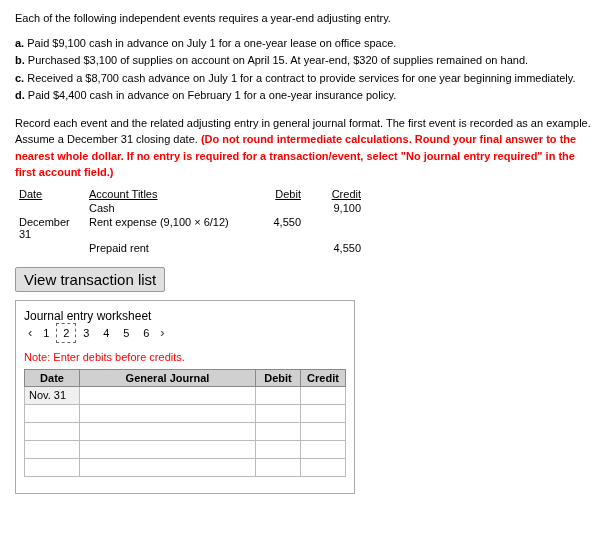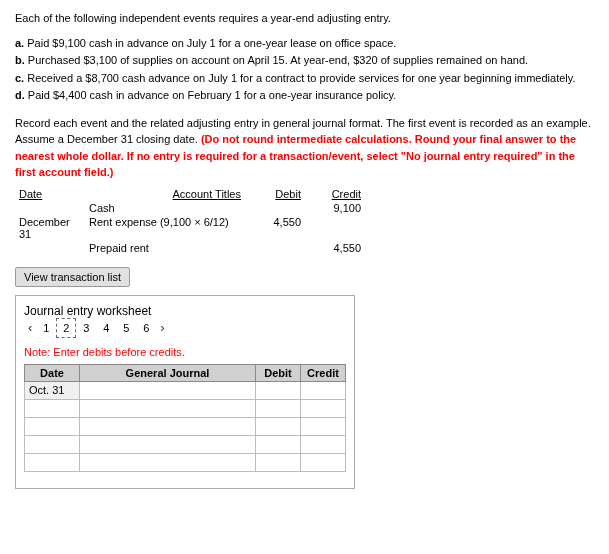--- a/index.html
+++ b/index.html
@@ -16,30 +16,30 @@
     .events-list { margin-bottom: 8px; }
     .events-list p { line-height: 1.6; }
     .required-section { margin-top: 10px; margin-bottom: 6px; }
     .required-section strong { }
     .instructions { line-height: 1.5; margin-bottom: 4px; }
     .highlight-red { color: red; font-weight: bold; }
     .journal-example { margin-top: 6px; margin-bottom: 4px; }
     .journal-example table { border-collapse: collapse; font-size: 11px; }
     .journal-example td { padding: 1px 4px; vertical-align: top; }
     .col-date { width: 70px; }
-    .col-account { width: 160px; text-align: right; }
+    .col-account { width: 160px; }
     .col-debit { width: 60px; text-align: right; }
     .col-credit { width: 60px; text-align: right; }
     .indent { padding-left: 20px; }
     .btn-view-transaction {
       display: inline-block;
       background: #e0e0e0;
       border: 1px solid #999;
       padding: 3px 8px;
-      font-size: 11px;
+      font-size: 15px;
       cursor: pointer;
       margin: 8px 0;
       border-radius: 2px;
     }
     .worksheet-panel {
       border: 1px solid #aaa;
       padding: 8px;
       width: 340px;
       background: #fff;
     }
@@ -187,21 +187,21 @@
     <thead>
       <tr>
         <th class="date-col">Date</th>
         <th class="gen-col">General Journal</th>
         <th class="debit-col">Debit</th>
         <th class="credit-col">Credit</th>
       </tr>
     </thead>
     <tbody>
       <tr>
-        <td class="date-first">Oct. 31</td>
+        <td class="date-first">Nov. 31</td>
         <td><input type="text" style="width: 100%; border: none; outline: none; font-size: 11px;"></td>
         <td><input type="text" style="width: 100%; border: none; outline: none; font-size: 11px;"></td>
         <td><input type="text" style="width: 100%; border: none; outline: none; font-size: 11px;"></td>
       </tr>
       <tr>
         <td><input type="text" style="width: 100%; border: none; outline: none; font-size: 11px;"></td>
         <td><input type="text" style="width: 100%; border: none; outline: none; font-size: 11px;"></td>
         <td><input type="text" style="width: 100%; border: none; outline: none; font-size: 11px;"></td>
         <td><input type="text" style="width: 100%; border: none; outline: none; font-size: 11px;"></td>
       </tr>

